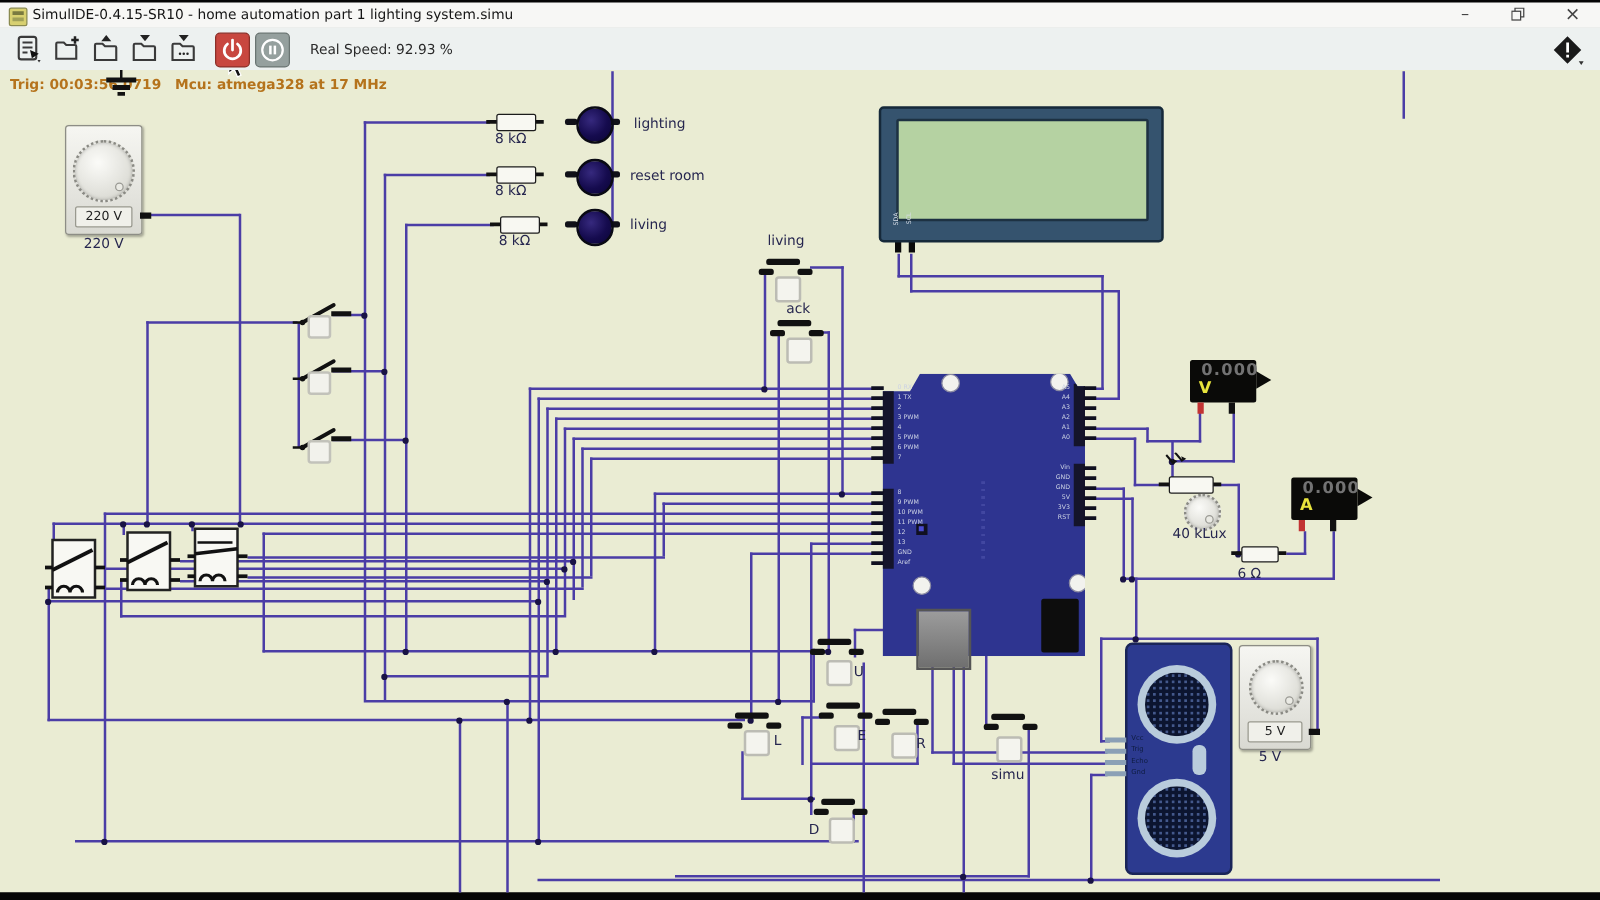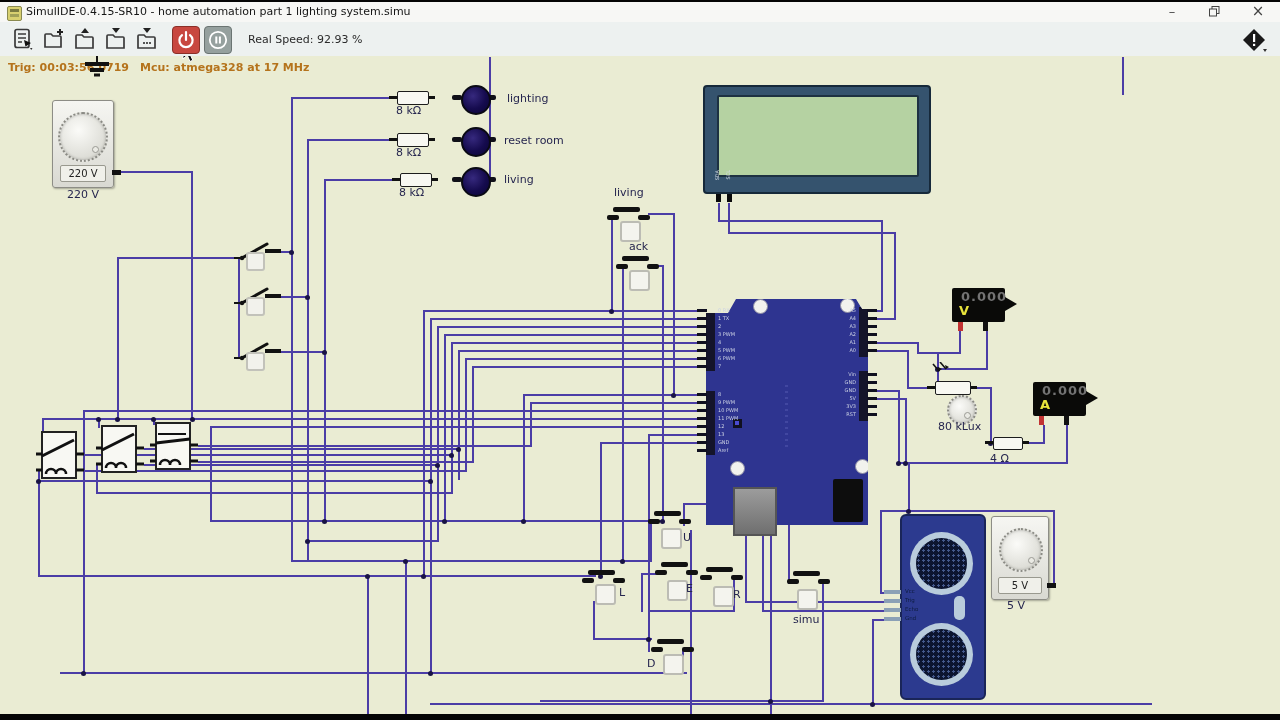--- a/index.html
+++ b/index.html
@@ -228,26 +228,26 @@
   <svg class="abs" style="left:930px;top:306px;z-index:6" width="22" height="20" viewBox="0 0 22 20">
     <line x1="3" y1="2" x2="9" y2="9" stroke="#111" stroke-width="1.6"></line>
     <path d="M9,9 l-1,-4 l4,2 z" fill="#111"></path>
     <line x1="10" y1="0" x2="16" y2="7" stroke="#111" stroke-width="1.6"></line>
     <path d="M16,7 l-1,-4 l4,2 z" fill="#111"></path>
   </svg>
   <div class="rbody" style="left:935px;top:325px;width:34px;height:12px"></div>
   <span class="rlead" style="left:927px;top:330px;width:9px"></span>
   <span class="rlead" style="left:968px;top:330px;width:9px"></span>
   <span class="knob" style="left:947px;top:339px;width:26px;height:26px"></span>
-  <span class="clabel" style="left:938px;top:364px">80 kLux</span>
+  <span class="clabel" style="left:938px;top:364px">40 kLux</span>
 
   <div class="rbody" style="left:993px;top:381px;width:28px;height:11px"></div>
   <span class="rlead" style="left:985px;top:385px;width:9px"></span>
   <span class="rlead" style="left:1020px;top:385px;width:9px"></span>
-  <span class="clabel" style="left:990px;top:396px">4 Ω</span>
+  <span class="clabel" style="left:990px;top:396px">6 Ω</span>
 
   <div id="sensor" style="top:458px">
     <span class="tring" style="left:8px;top:16px"></span>
     <span class="tinner" style="left:14px;top:22px"></span>
     <span class="tring" style="left:8px;top:107px"></span>
     <span class="tinner" style="left:14px;top:113px"></span>
     <span class="spill"></span>
   </div>
 
   <div class="src" style="left:991px;top:460px;width:56px;height:82px">

